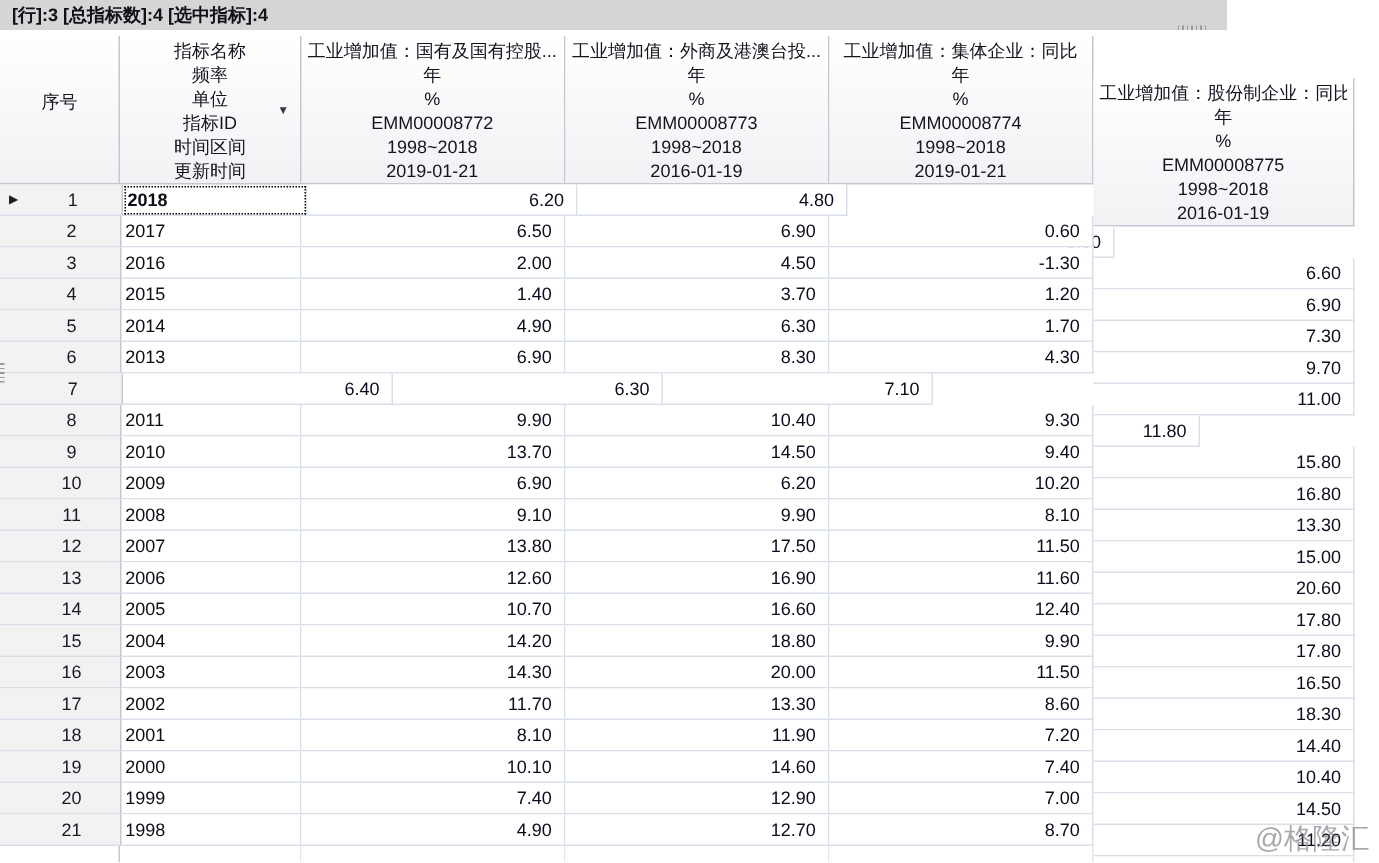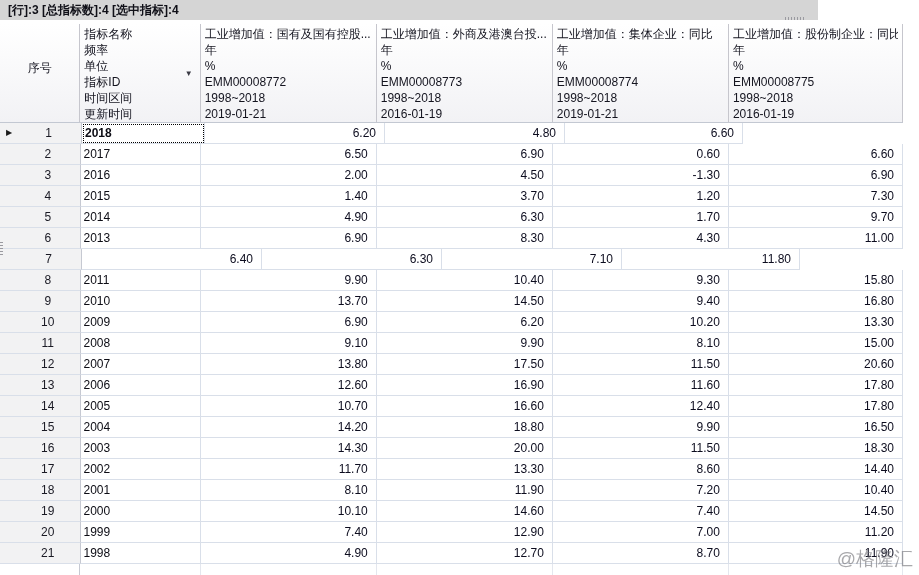--- a/index.html
+++ b/index.html
@@ -7,25 +7,25 @@
   .screen{position:relative;width:919px;height:575px;background:#ffffff;overflow:hidden;
           font-size:12px;color:#14141f;}
   
   .statusbar{position:absolute;left:0;top:0;width:818px;height:20px;background:#d5d5d5;
              line-height:20px;padding-left:8px;box-sizing:border-box;font-weight:600;color:#101018;}
   
   .grid{position:absolute;left:0;top:24px;width:903px;}
   .row{display:flex;width:903px;}
   .cell{box-sizing:border-box;overflow:hidden;white-space:nowrap;background:#fff;}
   .c0{width:82px;}  .c1{width:123px;} .c2{width:180px;} .c3{width:180px;}
-  .c4{width:180px;} .c5{width:178px;}
+  .c4{width:180px;} .c5{width:178px;margin-top:28px;}
   
   .header-row{height:99px;}
   .header-row .cell{height:99px;background:linear-gradient(#ffffff,#f2f2f5);
-      border-right:1px solid #c6c6cd;border-bottom:1px solid #c3c8d2;padding:2px 4px 12px 4px;}
+      border-right:1px solid #c6c6cd;border-bottom:1px solid #c3c8d2;padding:2px 4px 12px 4px;text-align:center;}
   .hline{line-height:16px;height:16px;overflow:hidden;}
   .corner{display:flex;align-items:center;justify-content:center;}
   .metahead{position:relative;}
   .dd{position:absolute;right:7px;top:45px;font-size:8px;color:#3a3a44;cursor:pointer;}
   
   .drow{height:21px;}
   .drow .cell{height:21px;line-height:20px;border-bottom:1px solid #d9dfe9;}
   .rowhead{background:#f2f2f3;border-right:1px solid #c6c9d2;border-bottom:1px solid #d4d6dc;
            position:relative;text-align:center;padding-left:16px;color:#1a1a24;}
   .marker{position:absolute;left:6px;top:5px;font-size:8px;color:#1b1b1b;line-height:10px;}

